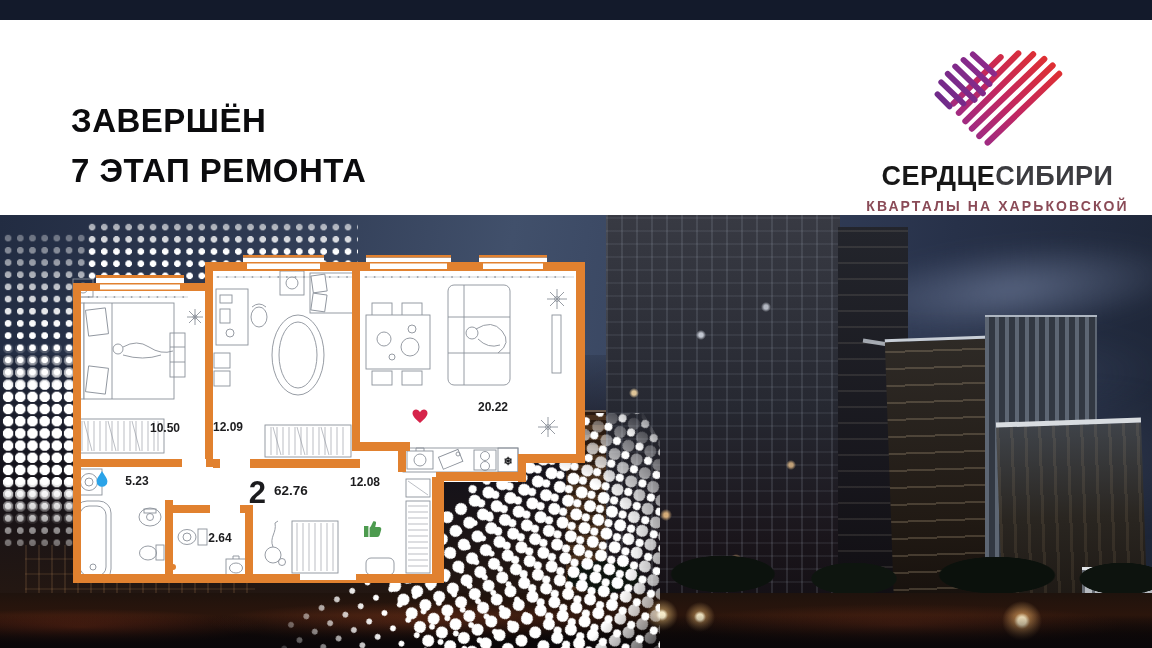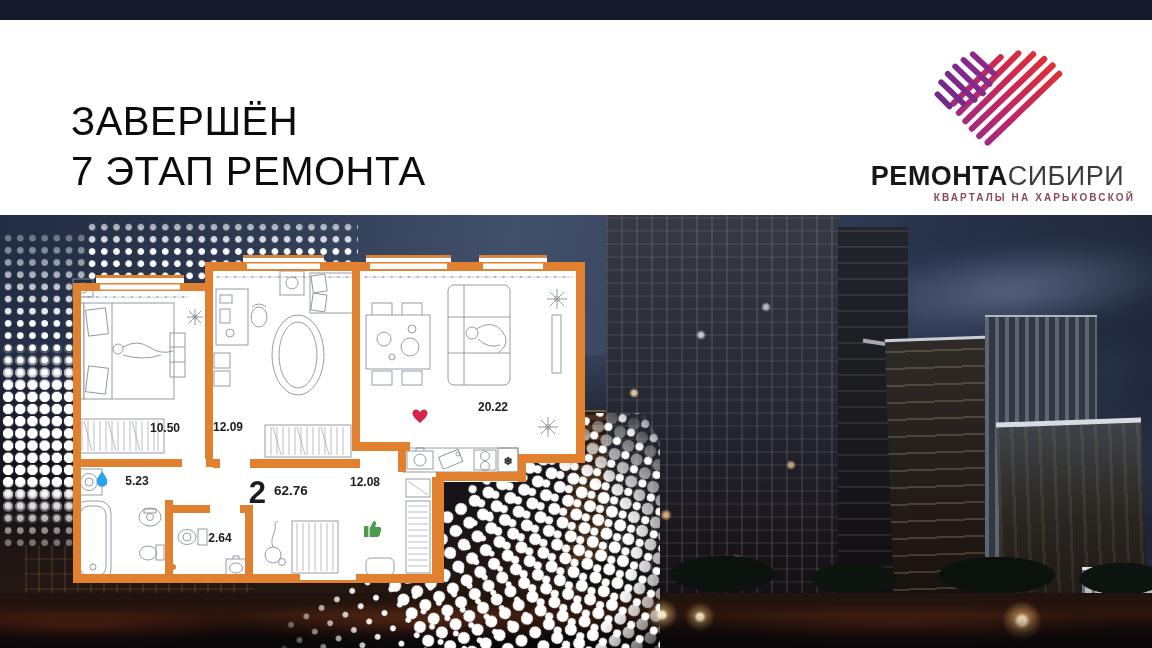--- a/index.html
+++ b/index.html
@@ -3,27 +3,27 @@
 <meta charset="utf-8">
 <style>
   html,body{margin:0;padding:0;background:#222;}
   .stage{position:relative;width:1152px;height:648px;overflow:hidden;background:#fff;
          font-family:"Liberation Sans", sans-serif;}
   .abs{position:absolute;}
 
   
   .topbar{left:0;top:0;width:1152px;height:20px;background:#131a2b;}
   .header{left:0;top:20px;width:1152px;height:195px;background:#ffffff;}
-  .title{left:71px;top:76px;width:520px;font-weight:normal;font-size:40px;line-height:50px;
+  .title{left:71px;top:76px;width:520px;font-weight:bold;font-size:33px;line-height:50px;
          color:#0b0b0d;letter-spacing:.5px;}
   .logo-wordmark{left:860px;top:141px;width:275px;text-align:center;font-size:27px;
                  letter-spacing:.5px;white-space:nowrap;}
   .logo-wordmark .b{font-weight:bold;color:#171717;}
-  .logo-wordmark .l{font-weight:normal;color:#3c3c40;}
-  .logo-sub{left:860px;top:172px;width:275px;text-align:right;font-size:10px;font-weight:bold;
+  .logo-wordmark .l{font-weight:bold;color:#3c3c40;}
+  .logo-sub{left:860px;top:178px;width:275px;text-align:center;font-size:14px;font-weight:bold;
             letter-spacing:2.1px;color:#8a4b57;white-space:nowrap;}
   .heart-svg{left:926px;top:26px;}
 
   
   .photo{left:0;top:215px;width:1152px;height:433px;overflow:hidden;
      background:linear-gradient(100deg,#222c42 0%,#2c374f 18%,#41506b 42%,#35415c 60%,#273149 78%,#1d2536 100%);}
   .photo>div{position:absolute;}
   .cloud1{left:830px;top:30px;width:360px;height:90px;border-radius:50%;
           background:radial-gradient(ellipse,rgba(130,145,178,.55),rgba(0,0,0,0) 70%);filter:blur(9px);transform:rotate(-6deg);}
   .cloud2{left:560px;top:110px;width:620px;height:130px;border-radius:50%;
@@ -155,21 +155,21 @@
       <g stroke="url(#lg)" stroke-width="6.2" stroke-linecap="round">
         <line x1="12" y1="52" x2="25" y2="65"></line>
         <line x1="16" y1="39" x2="40" y2="62"></line>
         <line x1="23" y1="30" x2="52" y2="58"></line>
         <line x1="31" y1="22" x2="61" y2="51"></line>
         <line x1="40" y1="15" x2="68" y2="41"></line>
         <line x1="50" y1="9" x2="73" y2="30"></line>
       </g>
     </svg>
     <div class="abs logo-wordmark">
-      <span class="b">РЕМОНТА</span><span class="l">СИБИРИ</span>
+      <span class="b">СЕРДЦЕ</span><span class="l">СИБИРИ</span>
     </div>
     <div class="abs logo-sub">КВАРТАЛЫ НА ХАРЬКОВСКОЙ</div>
   </div>
 
   <div class="abs photo">
     <div class="cloud2"></div>
     <div class="cloud1"></div>
     <div class="cloud3"></div>
     <div class="bldg-left-dark"></div>
     <div class="left-windows"></div>

